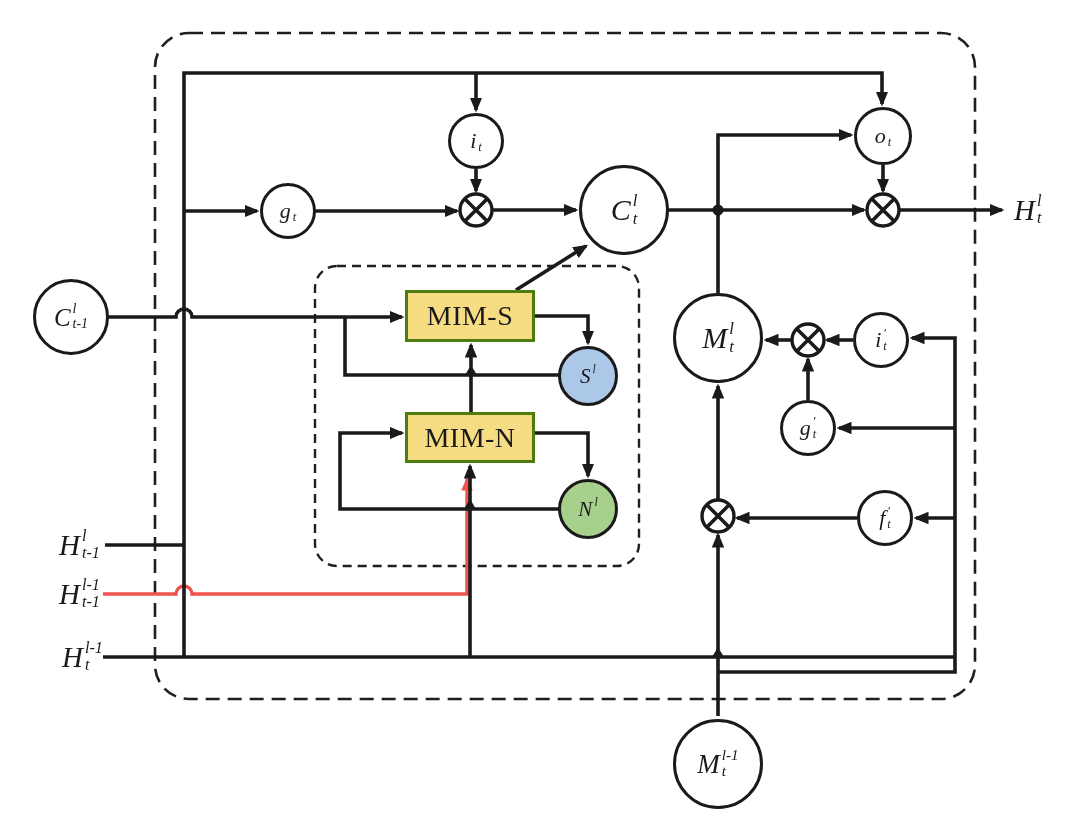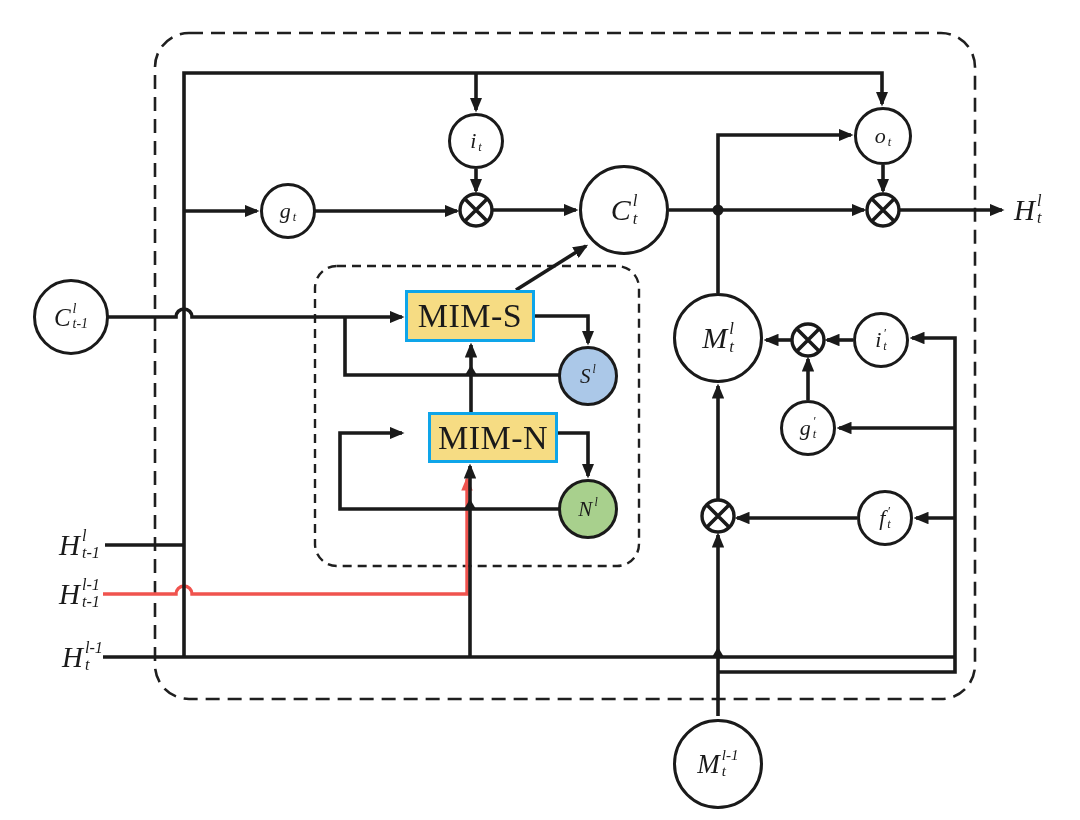--- a/index.html
+++ b/index.html
@@ -3,22 +3,22 @@
 <meta charset="utf-8">
 <style>
   html,body{margin:0;padding:0;background:#ffffff;}
   .canvas{position:relative;width:1080px;height:820px;background:#fff;overflow:hidden;
           font-family:"Liberation Serif",serif;color:#1a1a1a;}
   svg.wires{position:absolute;left:0;top:0;width:1080px;height:820px;}
   .node{position:absolute;box-sizing:border-box;display:flex;align-items:center;justify-content:center;}
   .circle{border:3.6px solid #1a1a1a;border-radius:50%;background:#fff;}
   .fill-s{background:#abc8e8;}
   .fill-n{background:#a8d08d;}
-  .mimbox{border:3px solid #0ea5e9;background:#f6dc83;font-style:normal;
-          font-size:34px;letter-spacing:.5px;}
+  .mimbox{border:3px solid #4d7c0f;background:#f6dc83;font-style:normal;
+          font-size:28px;letter-spacing:.5px;}
   .ml{display:inline-flex;align-items:center;font-style:italic;line-height:1;}
   .ml .b{display:inline-block;}
   .ss{display:inline-flex;flex-direction:column;font-size:.56em;line-height:1.05;margin-left:2px;}
   .sup,.sub{display:block;min-height:1.05em;}
   .gatefs{font-size:22px;}
   .bigfs{font-size:30px;}
   .midfs{font-size:25px;}
   .mpfs{font-size:27px;}
   .snfs{font-size:21px;}
   .iolabel{position:absolute;display:flex;justify-content:flex-end;font-size:29px;font-style:italic;}
@@ -205,21 +205,21 @@
         <span class="ss">
           <span class="sup">l</span>
           <span class="sub"></span>
         </span>
       </span>
   </div>
 
   <div class="node mimbox" style="left:405px;top:290px;width:130px;height:52px">
     <span>MIM-S</span>
   </div>
-  <div class="node mimbox" style="left:428px;top:412px;width:130px;height:51px">
+  <div class="node mimbox" style="left:405px;top:412px;width:130px;height:51px">
     <span>MIM-N</span>
   </div>
 
   <div class="iolabel" style="left:18px;top:522px;width:82px;height:46px">
     <span class="ml">
         <span class="b">H</span>
         <span class="ss">
           <span class="sup">l</span>
           <span class="sub">t-1</span>
         </span>

